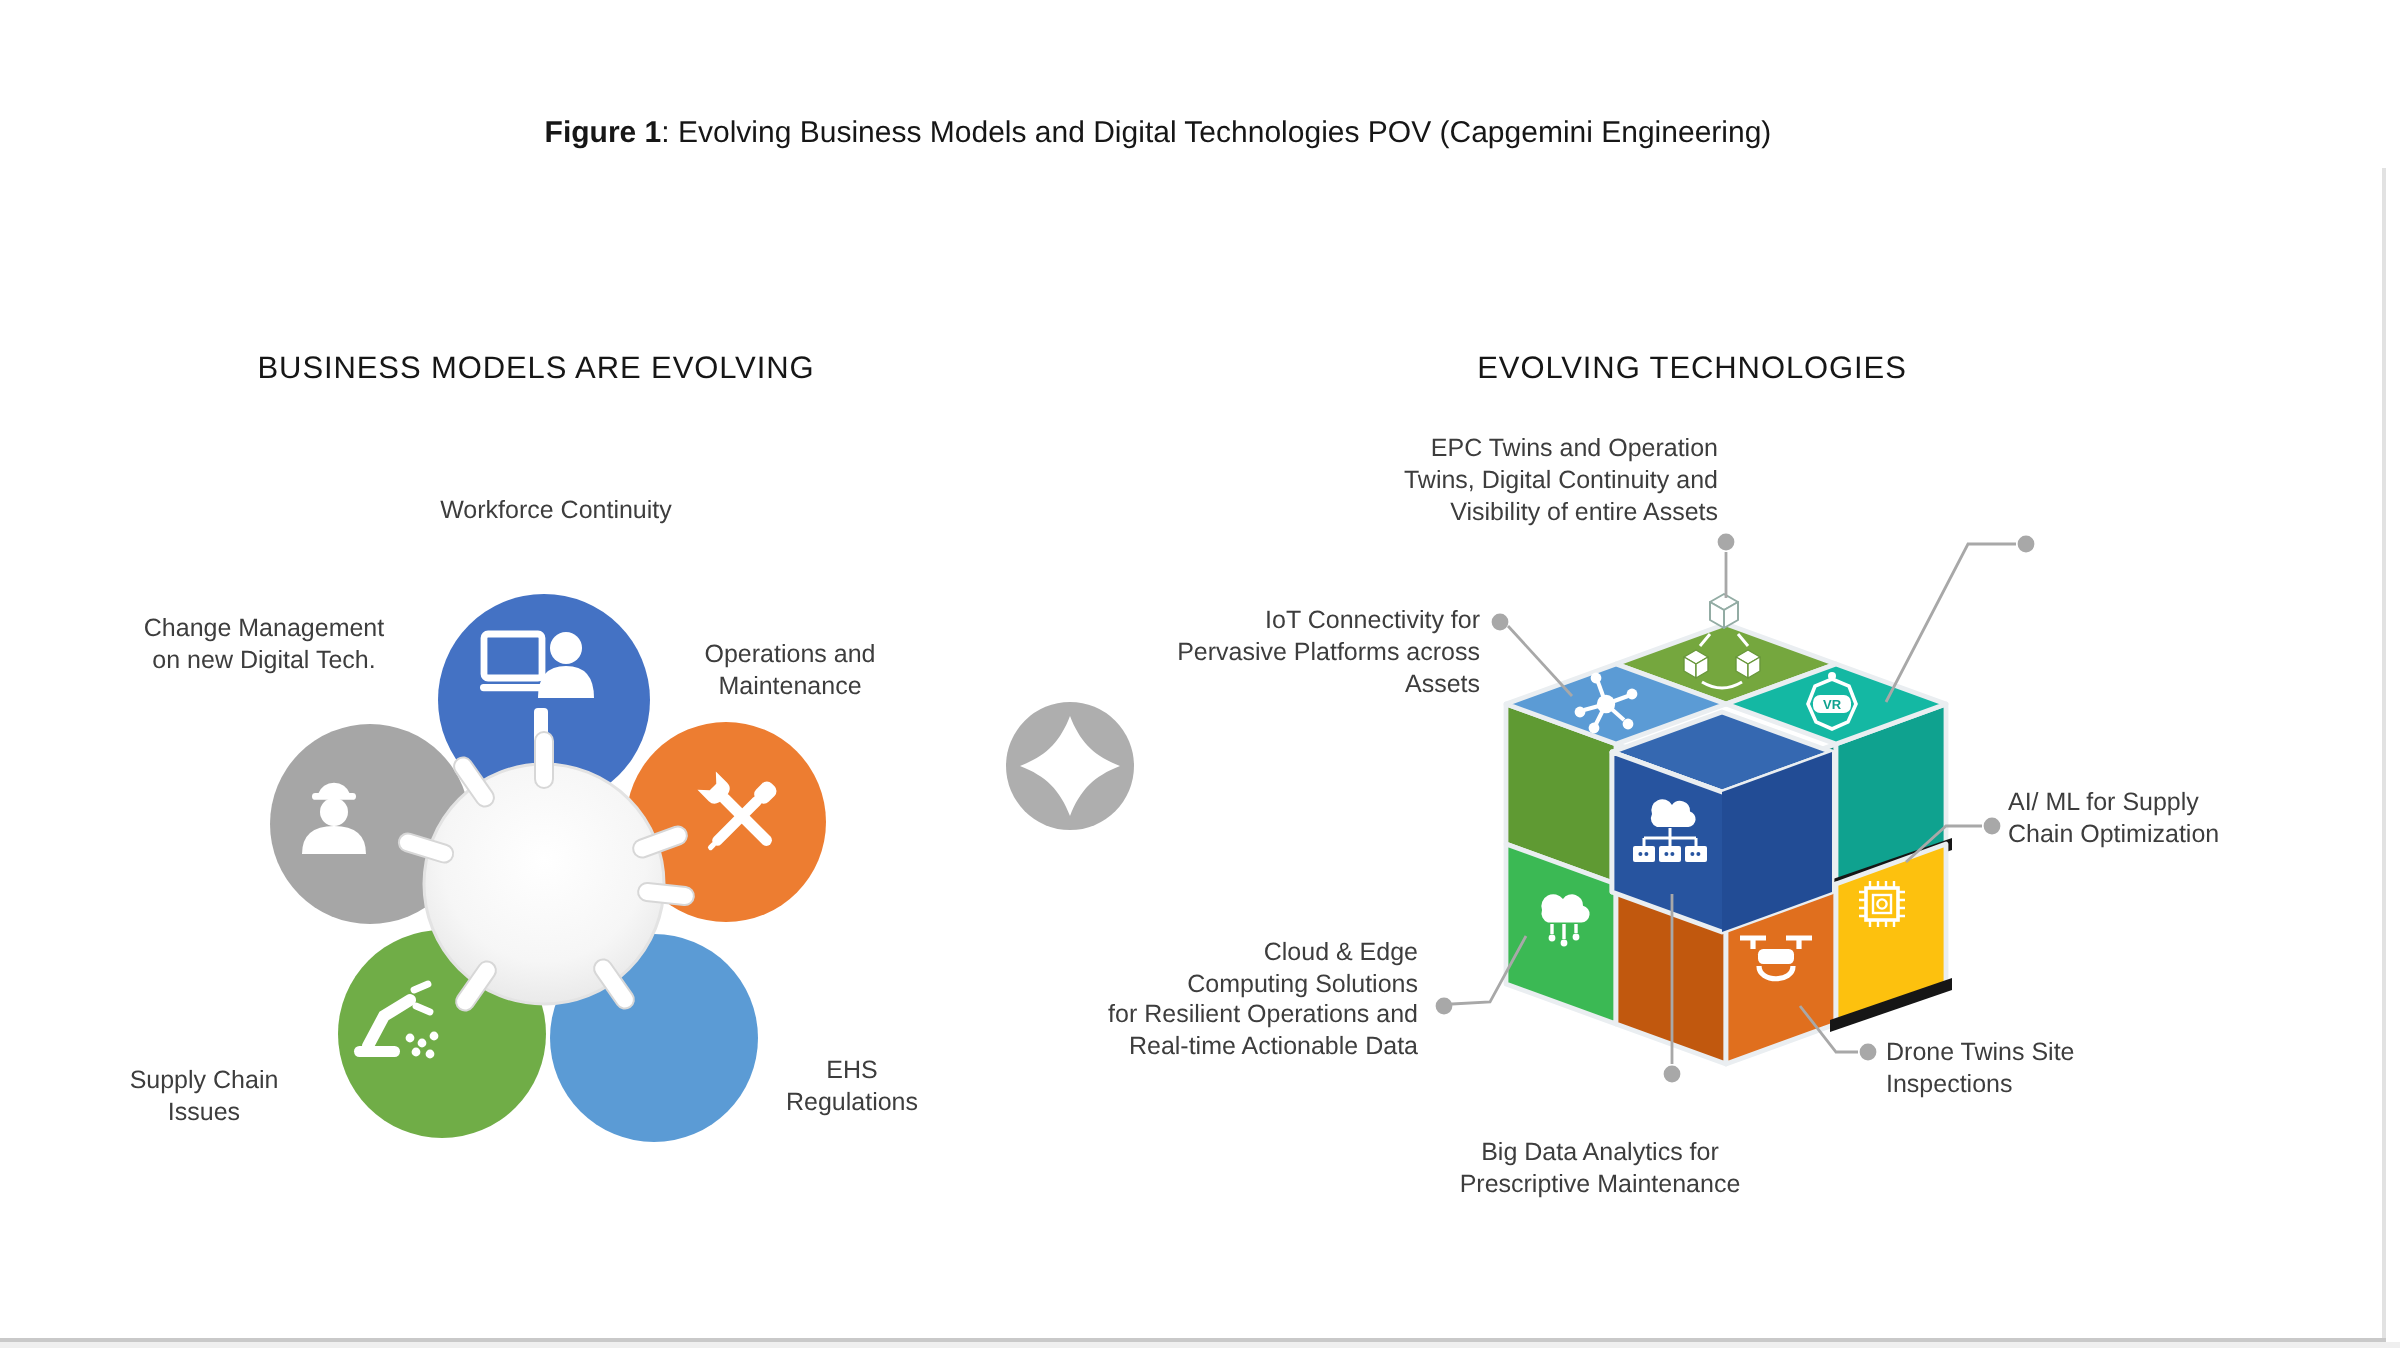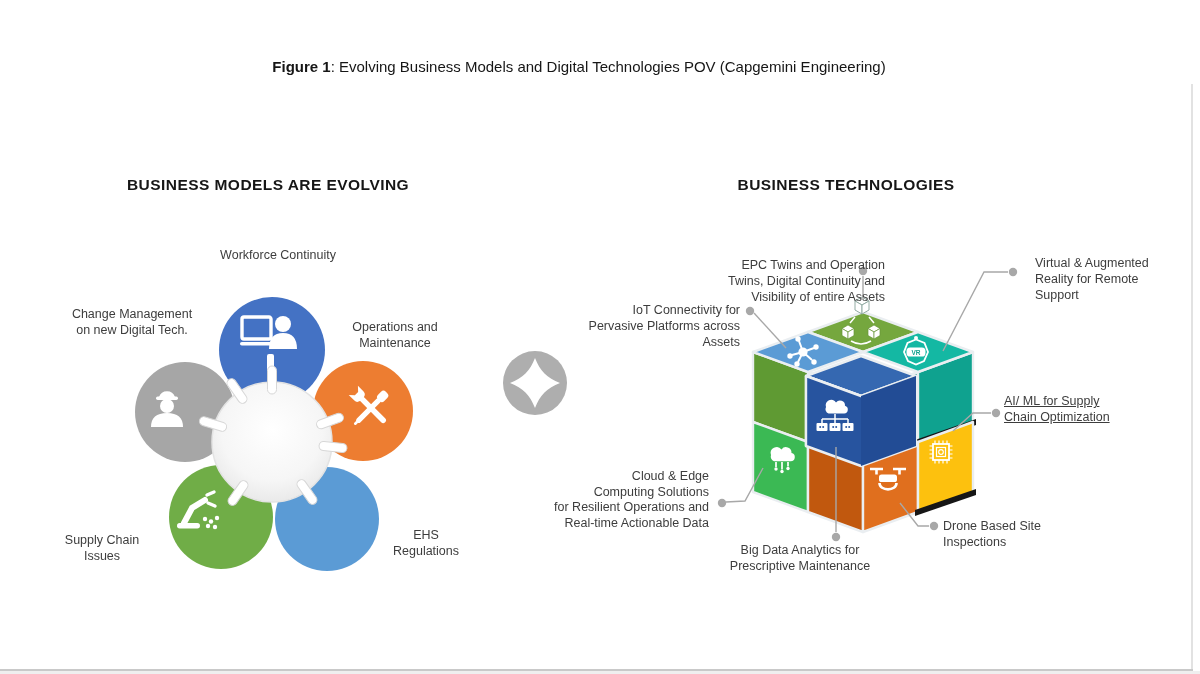--- a/index.html
+++ b/index.html
@@ -1,20 +1,20 @@
 <!DOCTYPE html>
 <html style="--heading: #161616; --text: #3d3d3d; --leader: #a8a8a8; --petal_blue: #4472c4; --petal_gray: #a6a6a6; --petal_orange: #ed7d31; --petal_green: #70ad47; --petal_lightblue: #5b9bd5; --connector: #aeaeae; --cube_green_top: #75a73e; --cube_lightblue: #5b9bd5; --cube_teal: #14b8a3; --cube_teal_side: #0fa28f; --cube_teal_dark: #0b8576; --cube_green_left: #5f9a33; --cube_green_dark: #47791f; --cube_green_cloud: #3bb954; --cube_blue_top: #3568b1; --cube_blue_front: #27549f; --cube_blue_front2: #224c95; --cube_orange: #e06f1e; --cube_orange_dark: #c1580e; --cube_yellow: #fdc10e;"><head>
 <meta charset="utf-8">
 <style>
   html,body{margin:0;padding:0;background:#fff;}
   .stage{position:relative;width:1200px;height:674px;background:#fff;overflow:hidden;
          font-family:"Liberation Sans",sans-serif;}
   .caption{position:absolute;top:58px;left:0;width:1158px;text-align:center;
            font-size:15px;color:var(--heading,#1b1b1b);}
-  .sec-title{position:absolute;font-weight:bold;font-size:15.5px;letter-spacing:.45px;
+  .sec-title{position:absolute;font-weight:normal;font-size:15.5px;letter-spacing:.45px;
              color:var(--heading,#161616);white-space:nowrap;transform:translateX(-50%);}
   .lbl{position:absolute;font-size:12.5px;line-height:16px;color:var(--text,#3d3d3d);
        white-space:pre-line;}
   .ctr{transform:translateX(-50%);text-align:center;}
   .ral{text-align:right;}
   .art{position:absolute;left:0;top:0;}
   .hline{position:absolute;left:0;top:669px;width:1193px;height:2px;background:#c9c9c9;}
   .hline2{position:absolute;left:0;top:671px;width:1200px;height:3px;background:#efefef;}
   .vline{position:absolute;left:1191px;top:84px;width:2px;height:587px;background:#e2e2e2;}
   
@@ -258,48 +258,45 @@
       <g>
         <circle cx="836" cy="537" r="4.2" class="ldot"></circle>
           <path class="leader" d="M836,532 V447"></path>
       </g>
     </g>
   </svg>
 
   <div class="caption"><b>Figure 1</b><span>: Evolving Business Models and Digital Technologies POV (Capgemini Engineering)</span></div>
 
   <div class="sec-title" style="left:268px;top:176px;">BUSINESS MODELS ARE EVOLVING</div>
-  <div class="sec-title" style="left:846px;top:176px;">BUSINESS TECHNOLOGIES</div>
+  <div class="sec-title" style="left:846px;top:176px;">EVOLVING TECHNOLOGIES</div>
 
   <div class="lbl ctr" style="left:278px;top:247px;">Workforce Continuity</div>
   <div class="lbl ctr" style="left:132px;top:306px;">Change Management
 on new Digital Tech.</div>
   <div class="lbl ctr" style="left:395px;top:319px;">Operations and
 Maintenance</div>
   <div class="lbl ctr" style="left:102px;top:532px;">Supply Chain
 Issues</div>
   <div class="lbl ctr" style="left:426px;top:527px;">EHS
 Regulations</div>
 
-  <div class="lbl ral" style="right:315px;top:216px;margin-top:41px;">EPC Twins and Operation
+  <div class="lbl ral" style="right:341px;top:216px;">EPC Twins and Operation
 Twins, Digital Continuity and
 Visibility of entire Assets</div>
-  <div class="lbl" style="left:1035px;top:255px;">Virtual &amp; Augmented
-Reality for Remote
-Support</div>
   <div class="lbl ral" style="right:460px;top:302px;margin-left:24px;">IoT Connectivity for
 Pervasive Platforms across
 Assets</div>
-  <div class="lbl" style="left:1004px;top:393px;text-decoration:underline;">AI/ ML for Supply
+  <div class="lbl" style="left:1004px;top:393px;">AI/ ML for Supply
 Chain Optimization</div>
   <div class="lbl ral" style="right:491px;top:469px;line-height:15.5px;">Cloud &amp; Edge
 Computing Solutions
 for Resilient Operations and
 Real-time Actionable Data</div>
-  <div class="lbl" style="left:943px;top:518px;">Drone Based Site
+  <div class="lbl" style="left:943px;top:518px;">Drone Twins Site
 Inspections</div>
-  <div class="lbl ctr" style="left:800px;top:542px;">Big Data Analytics for
+  <div class="lbl ctr" style="left:800px;top:568px;">Big Data Analytics for
 Prescriptive Maintenance</div>
 
   <div class="vline"></div>
   <div class="hline"></div>
   <div class="hline2"></div>
 </div>
 
 </body></html>

